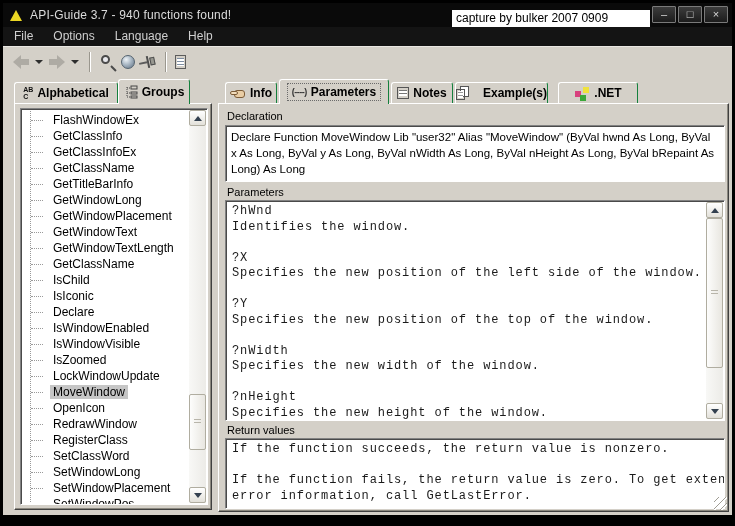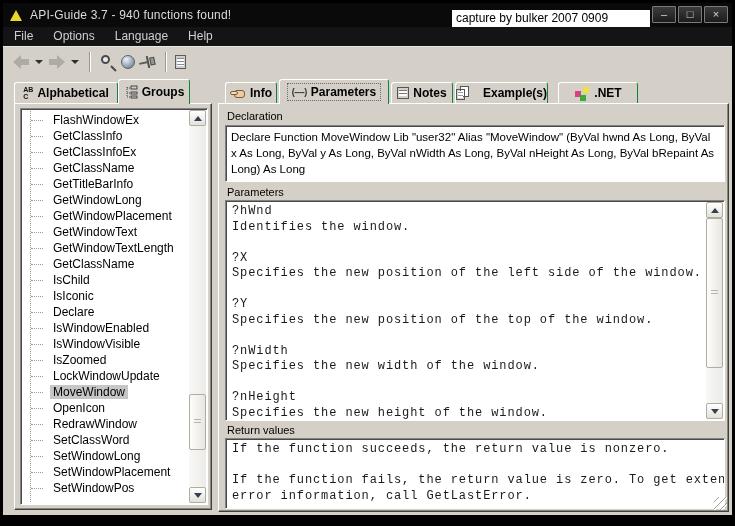--- a/index.html
+++ b/index.html
@@ -249,20 +249,24 @@
             <div class="tree-row">
               <span class="stub"></span>
               <span class="lbl">OpenIcon</span>
             </div>
             <div class="tree-row">
               <span class="stub"></span>
               <span class="lbl">RedrawWindow</span>
             </div>
             <div class="tree-row">
               <span class="stub"></span>
+              <span class="lbl">RegisterClass</span>
+            </div>
+            <div class="tree-row">
+              <span class="stub"></span>
               <span class="lbl">SetClassWord</span>
             </div>
             <div class="tree-row">
               <span class="stub"></span>
               <span class="lbl">SetWindowLong</span>
             </div>
             <div class="tree-row">
               <span class="stub"></span>
               <span class="lbl">SetWindowPlacement</span>
             </div>

